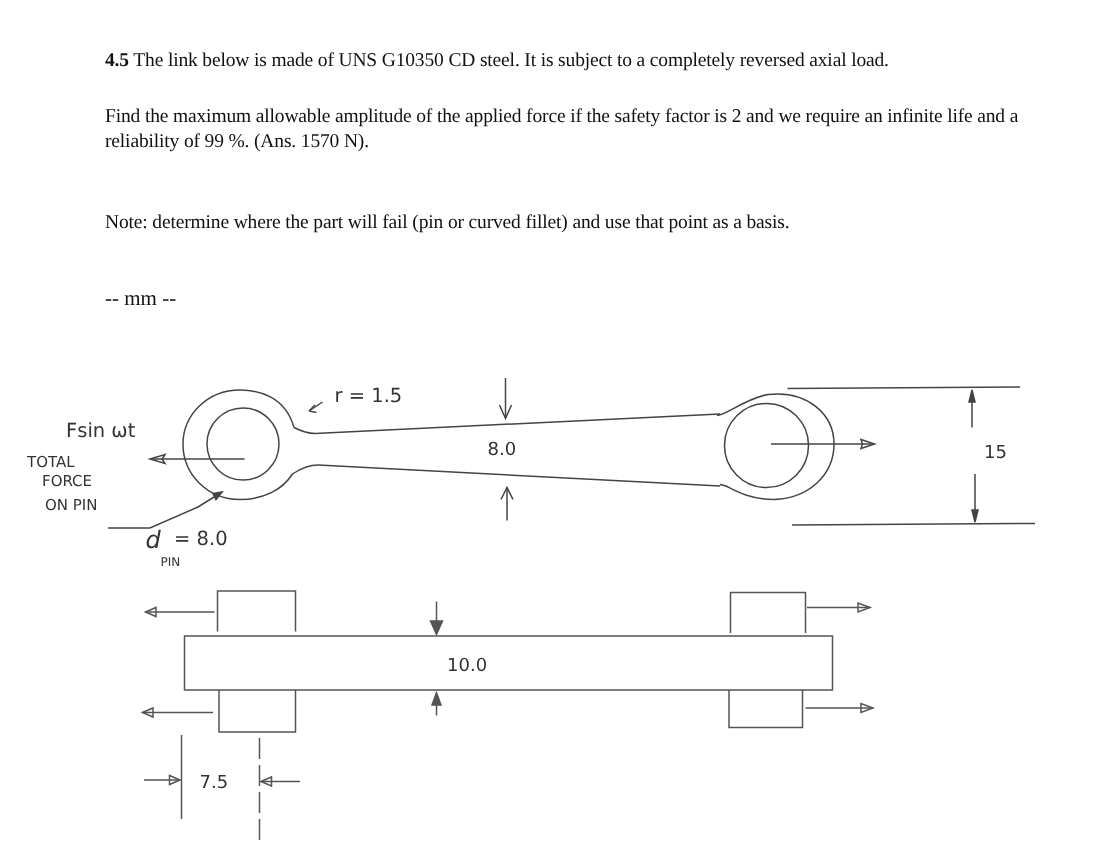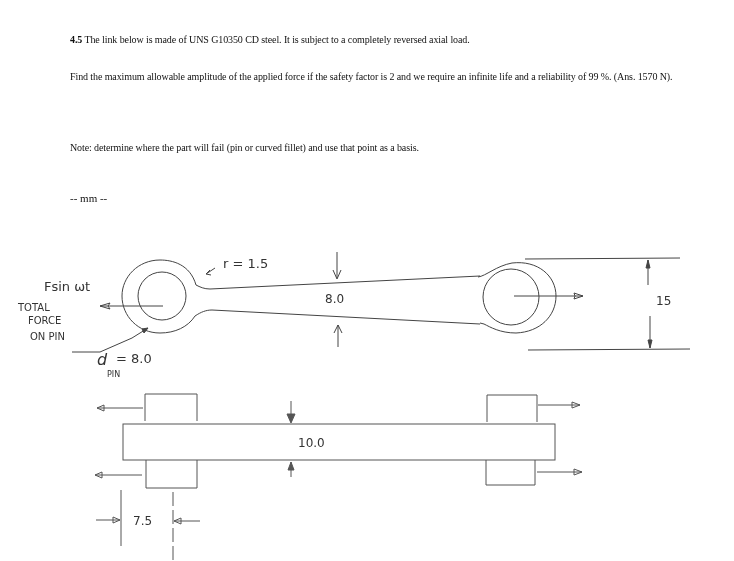--- a/index.html
+++ b/index.html
@@ -1,23 +1,23 @@
 <!DOCTYPE html>
 <html><head>
 <meta charset="utf-8">
 <style>
   html, body { margin:0; padding:0; background:#ffffff; }
   body { width:734px; height:561px; position:relative; overflow:hidden;
          font-family:"Liberation Serif", "DejaVu Serif", serif; color:#111; }
-  .para { position:absolute; left:70px; font-size:10px; line-height:17px; letter-spacing:-0.1px; }
+  .para { position:absolute; left:70px; font-size:13px; line-height:17px; letter-spacing:-0.1px; }
   .para b { font-weight:bold; }
   #p1 { top:31px; width:610px; }
   #p2 { top:68px; width:610px; }
   #p3 { top:139px; width:640px; }
-  #units { position:absolute; left:70px; top:192px; font-size:11px;text-align:right; }
+  #units { position:absolute; left:70px; top:192px; font-size:14px;text-align:right; }
   svg { position:absolute; left:0; top:0; }
   .hand { font-family:"DejaVu Sans", sans-serif; fill:#333; }
 </style>
 </head>
 <body>
 
 <div class="para" id="p1"><b>4.5</b> <span>The link below is made of  UNS G10350 CD steel.  It is subject to a completely reversed axial load.</span></div>
 <div class="para" id="p2">Find the maximum allowable amplitude of the applied force if the safety factor is 2 and we require an infinite life and a reliability of 99 %.   (Ans. 1570 N).</div>
 <div class="para" id="p3">Note: determine where the part will fail (pin or curved fillet) and use that point as a basis.</div>
 <div id="units">-- mm --</div>

